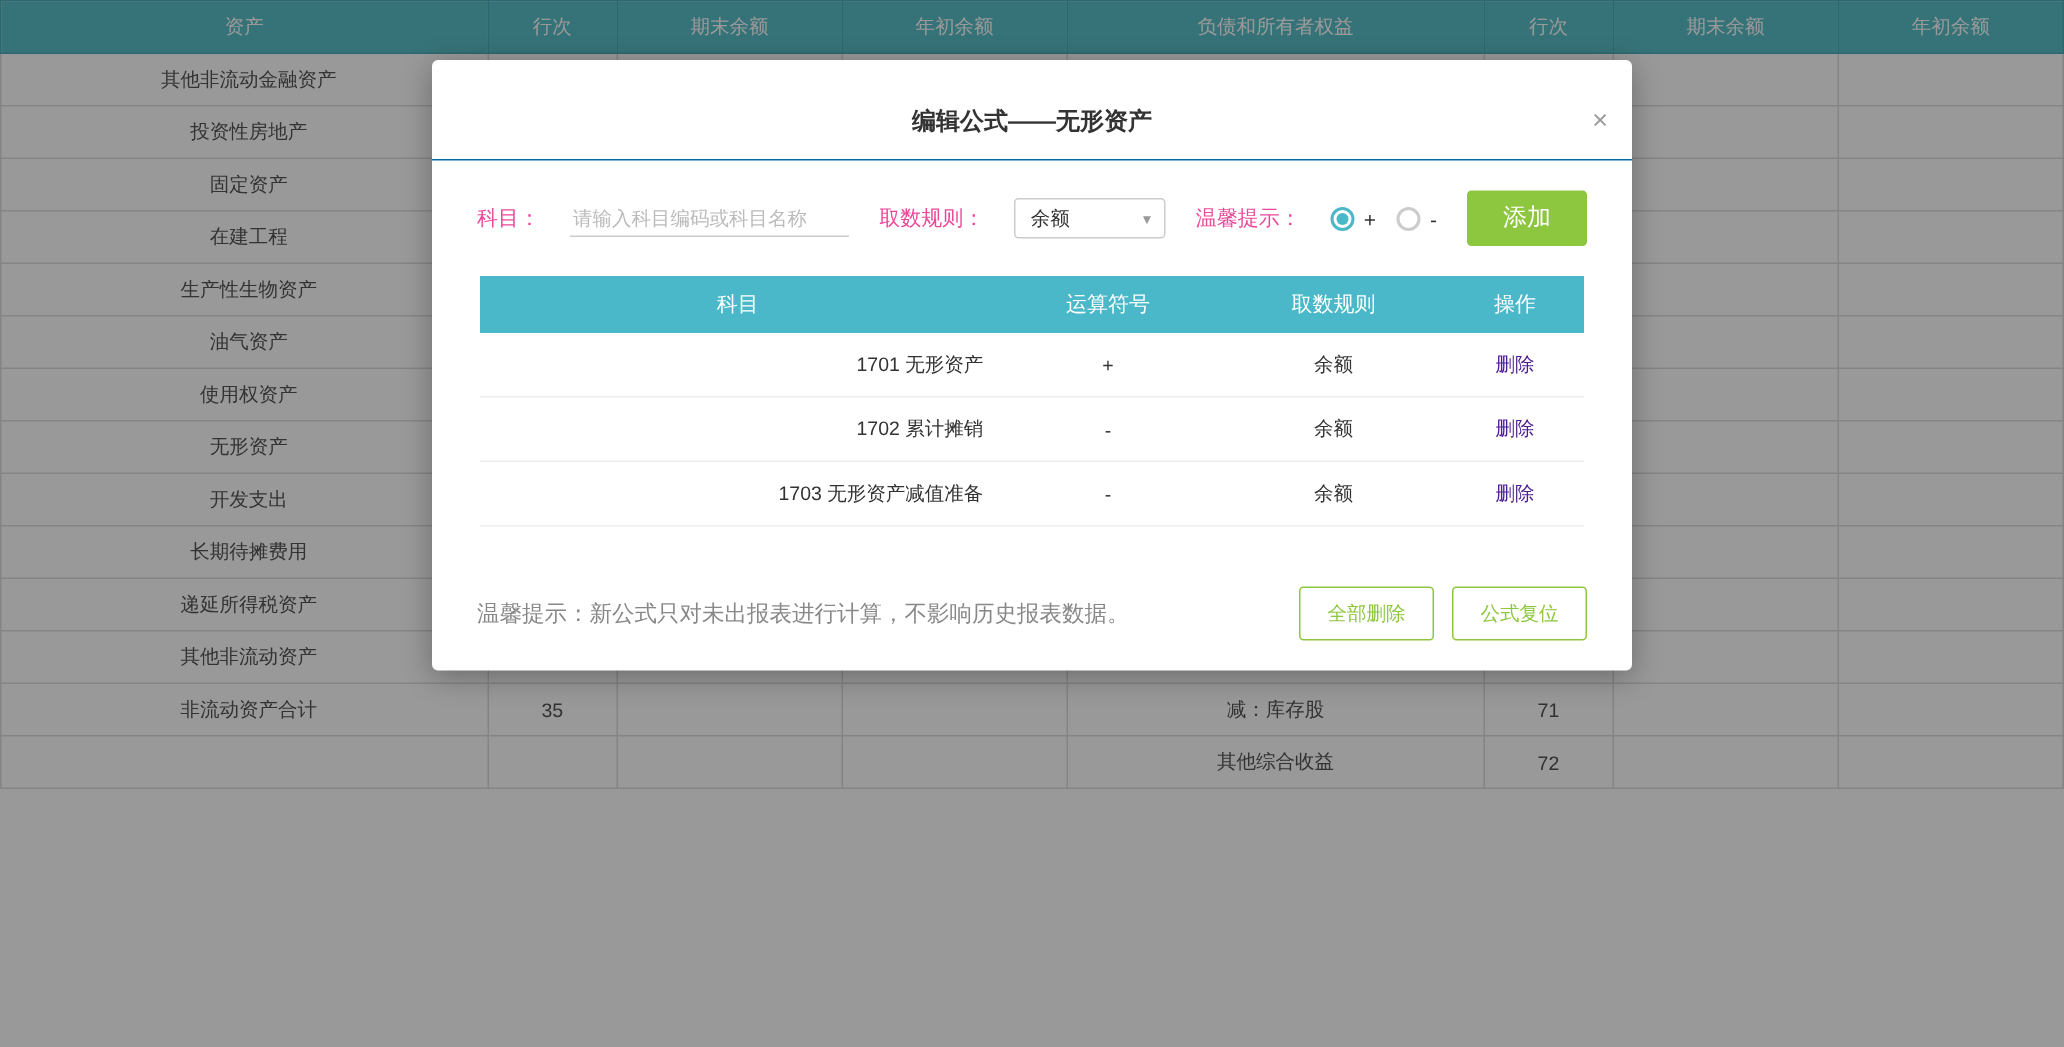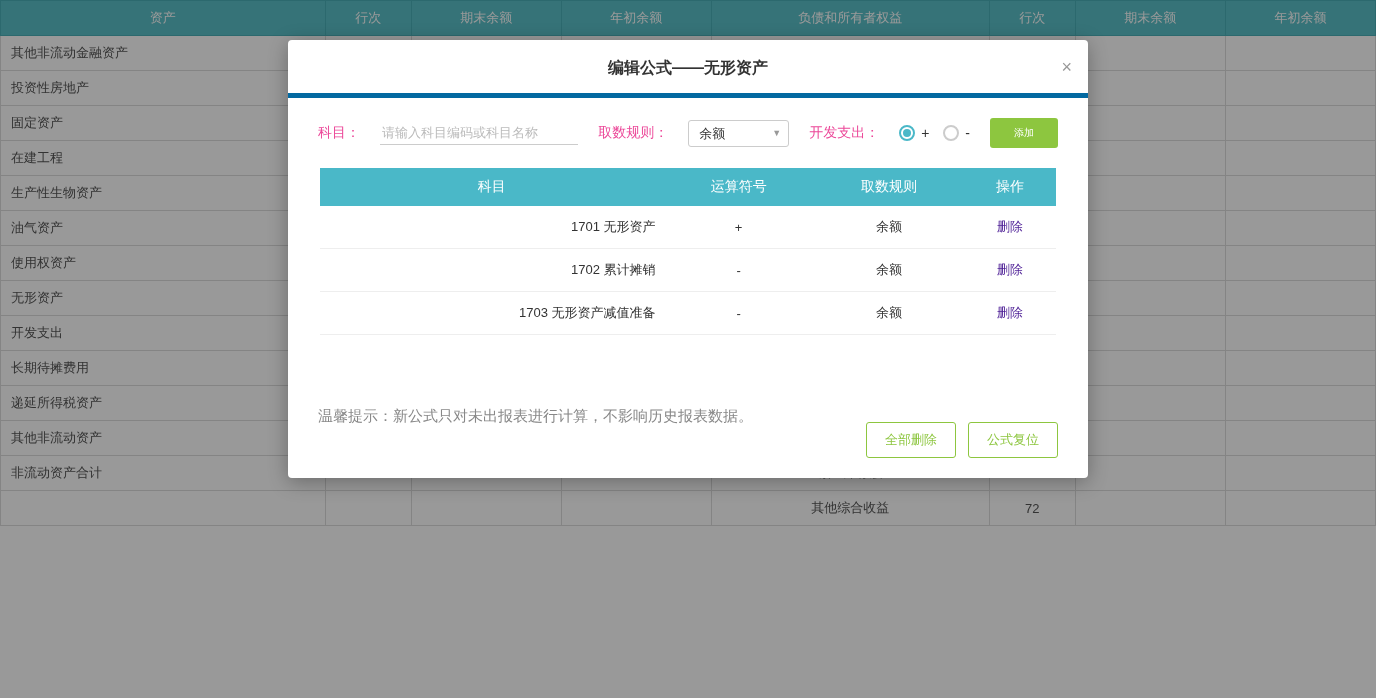--- a/index.html
+++ b/index.html
@@ -39,21 +39,21 @@
     }
 
     .bg-table td {
       text-align: center;
       padding: 8px 4px;
       border: 1px solid #ddd;
       color: #555;
     }
 
     .bg-table .left-col {
-      text-align: left;
+      text-align: center;
       padding-left: 10px;
     }
 
     
     .overlay {
       position: absolute;
       top: 0; left: 0;
       width: 1376px;
       height: 698px;
       background: rgba(0,0,0,0.4);
@@ -68,25 +68,26 @@
       background: #fff;
       border-radius: 4px;
       width: 800px;
       box-shadow: 0 4px 20px rgba(0,0,0,0.3);
       position: relative;
     }
 
     .modal-header {
       padding: 18px 20px 14px;
       text-align: center;
-      border-bottom: 5px solid #0369a1;
+      border-bottom: 1px solid #0369a1;
       font-size: 16px;
       color: #333;
       font-weight: bold;
       position: relative;
+      margin-top: 13px;
     }
 
     .modal-close {
       position: absolute;
       right: 16px;
       top: 50%;
       transform: translateY(-50%);
       cursor: pointer;
       font-size: 18px;
       color: #999;
@@ -195,21 +196,21 @@
       border-color: #ccc;
     }
 
     
     .btn-add {
       background: #8dc63f;
       color: #fff;
       border: none;
       border-radius: 3px;
       padding: 8px 24px;
-      font-size: 10px;
+      font-size: 16px;
       cursor: pointer;
       white-space: nowrap;
       margin-left: auto;
     }
 
     
     .data-table-wrap {
       padding: 0 32px;
     }
 
@@ -272,21 +273,20 @@
       color: #8dc63f;
       border-radius: 3px;
       padding: 8px 18px;
       font-size: 13px;
       cursor: pointer;
     }
 
     .btn-outline.yellow {
       border-color: #8dc63f;
       color: #8dc63f;
-      margin-top: 47px;
     }
   </style>
 </head>
 <body>
 
 <div class="bg-table-wrap">
   <table class="bg-table">
     <thead>
       <tr>
         <th>资产</th>
@@ -458,21 +458,21 @@
 
       <label class="form-label">取数规则：</label>
       <div class="select-wrap">
         <select class="form-select">
           <option>余额</option>
           <option>借方发生额</option>
           <option>贷方发生额</option>
         </select>
       </div>
 
-      <label class="form-label">开发支出：</label>
+      <label class="form-label">温馨提示：</label>
       <div class="radio-group">
         <div class="radio-item">
           <div class="radio-circle checked">
           </div>
           <span>+</span>
         </div>
         <div class="radio-item">
           <div class="radio-circle unchecked"></div>
           <span>-</span>
         </div>

